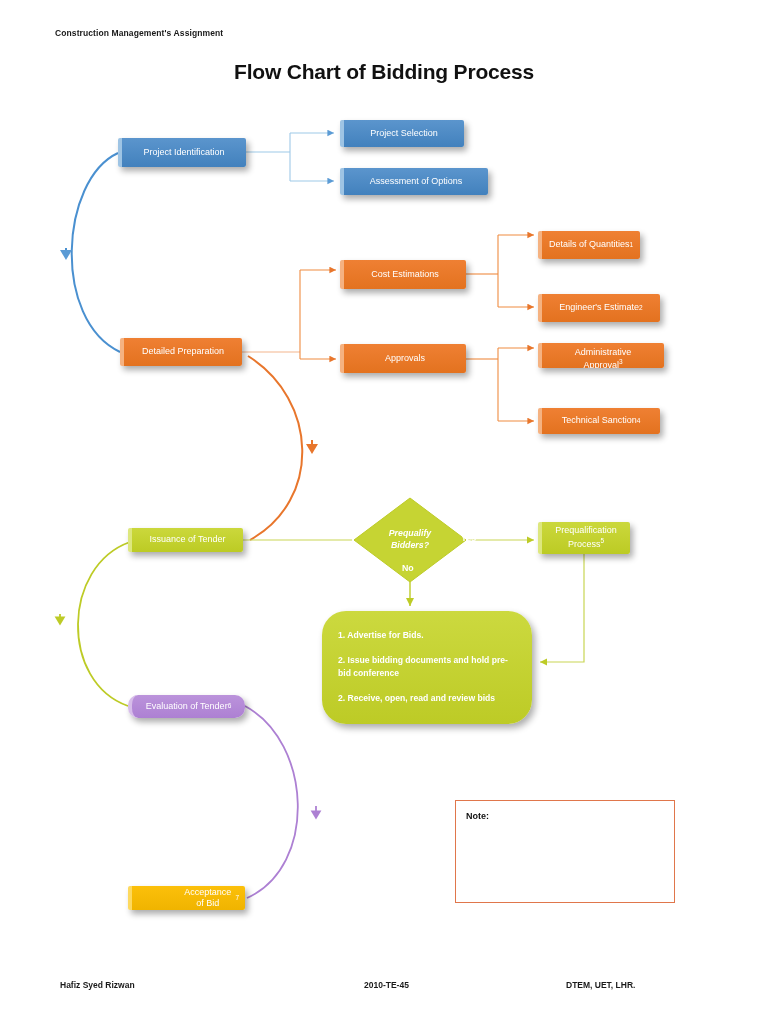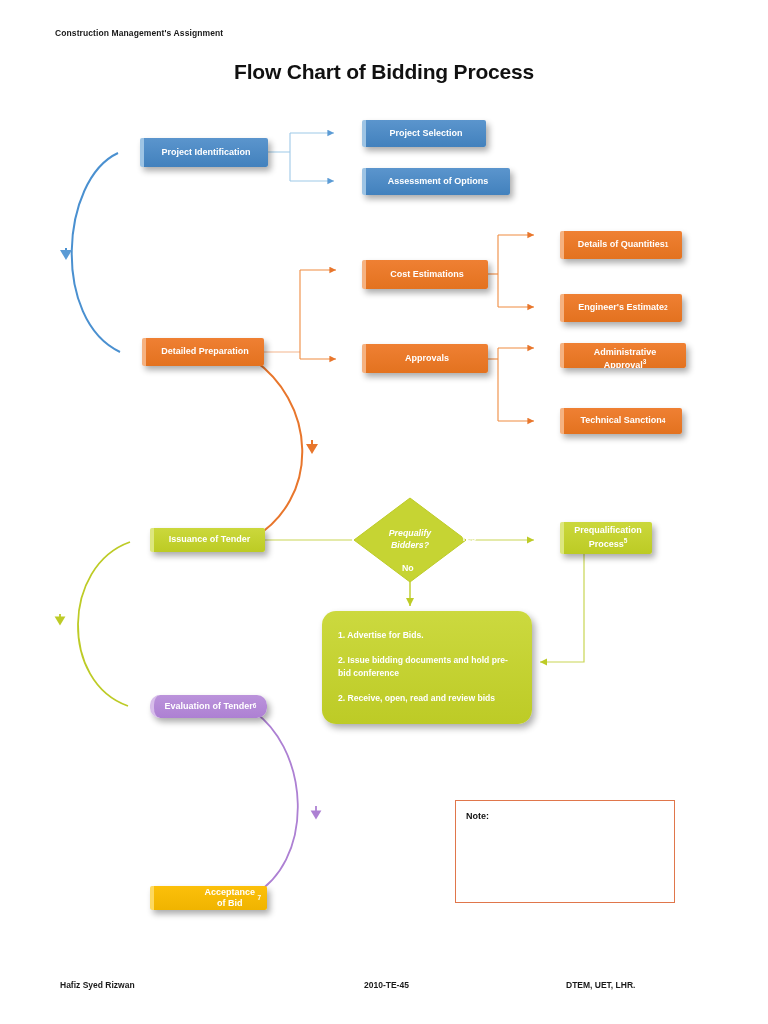--- a/index.html
+++ b/index.html
@@ -38,41 +38,40 @@
   
   #wires { position: absolute; left: 0; top: 0; width: 768px; height: 1024px; }
 
   
   .node {
     position: absolute;
     box-sizing: border-box;
     display: flex; align-items: center; justify-content: center;
     text-align: center;
     color: #ffffff;
-    font-size: 9px; font-weight: bold;
+    font-size: 9px; font-weight: normal;
     line-height: 1.25;
     border-radius: 2px;
     padding: 0 6px;
     box-shadow: 3px 4px 6px rgba(0,0,0,.33);
     overflow: hidden;
-    margin-left: 22px;
   }
   .node sup { font-size: 6.5px; vertical-align: super; }
 
   .blue   { background: linear-gradient(#5b95cd,#4281bd); border-left: 4px solid #9ec4e4; }
   .orange { background: linear-gradient(#ef8033,#e3721f); border-left: 4px solid #f5b281; }
   .green  { background: linear-gradient(#cbd83c,#bccb24); border-left: 4px solid #dde77e; }
   .purple { background: linear-gradient(#bb93db,#ad80d3); border-left: 4px solid #d7bdea; }
   .yellow { background: linear-gradient(#fcc00a,#f0b400); border-left: 4px solid #fdd95f; padding-left: 48px; }
 
   
   .card {
     position: absolute; box-sizing: border-box;
     background: linear-gradient(#ccd93f,#bdcb26);
-    border-radius: 14px;
+    border-radius: 24px;
     box-shadow: 3px 4px 7px rgba(0,0,0,.33);
     color: #fff; font-size: 8.6px; font-weight: bold; line-height: 1.45;
     padding: 18px 14px 12px 16px;
   }
   .card p { margin: 0 0 13px 0; }
   .card p:last-child { margin-bottom: 0; }
 
   
   .diamond-wrap { position: absolute; }
   .diamond-wrap svg { display:block; }
@@ -186,21 +185,21 @@
 <div class="node blue" style="left:340px; top:120px; width:124px; height:27px;">Project Selection</div>
 
 <div class="node blue" style="left:340px; top:168px; width:148px; height:27px;">Assessment of Options</div>
 
 <div class="node orange" style="left:120px; top:338px; width:122px; height:28px;">Detailed Preparation</div>
 
 <div class="node orange" style="left:340px; top:260px; width:126px; height:29px;">Cost Estimations</div>
 
 <div class="node orange" style="left:340px; top:344px; width:126px; height:29px;">Approvals</div>
 
-<div class="node orange" style="left:538px; top:231px; width:122px; height:28px;">
+<div class="node orange" style="left:538px; top:231px; width:102px; height:28px;">
   <span>Details of Quantities</span>
     <sup>1</sup>
 </div>
 
 <div class="node orange" style="left:538px; top:294px; width:122px; height:28px;">
   <span>Engineer's Estimate</span>
     <sup>2</sup>
 </div>
 
 <div class="node orange" style="left:538px; top:343px; width:126px; height:25px; align-items:flex-start; padding-top:4px;">

